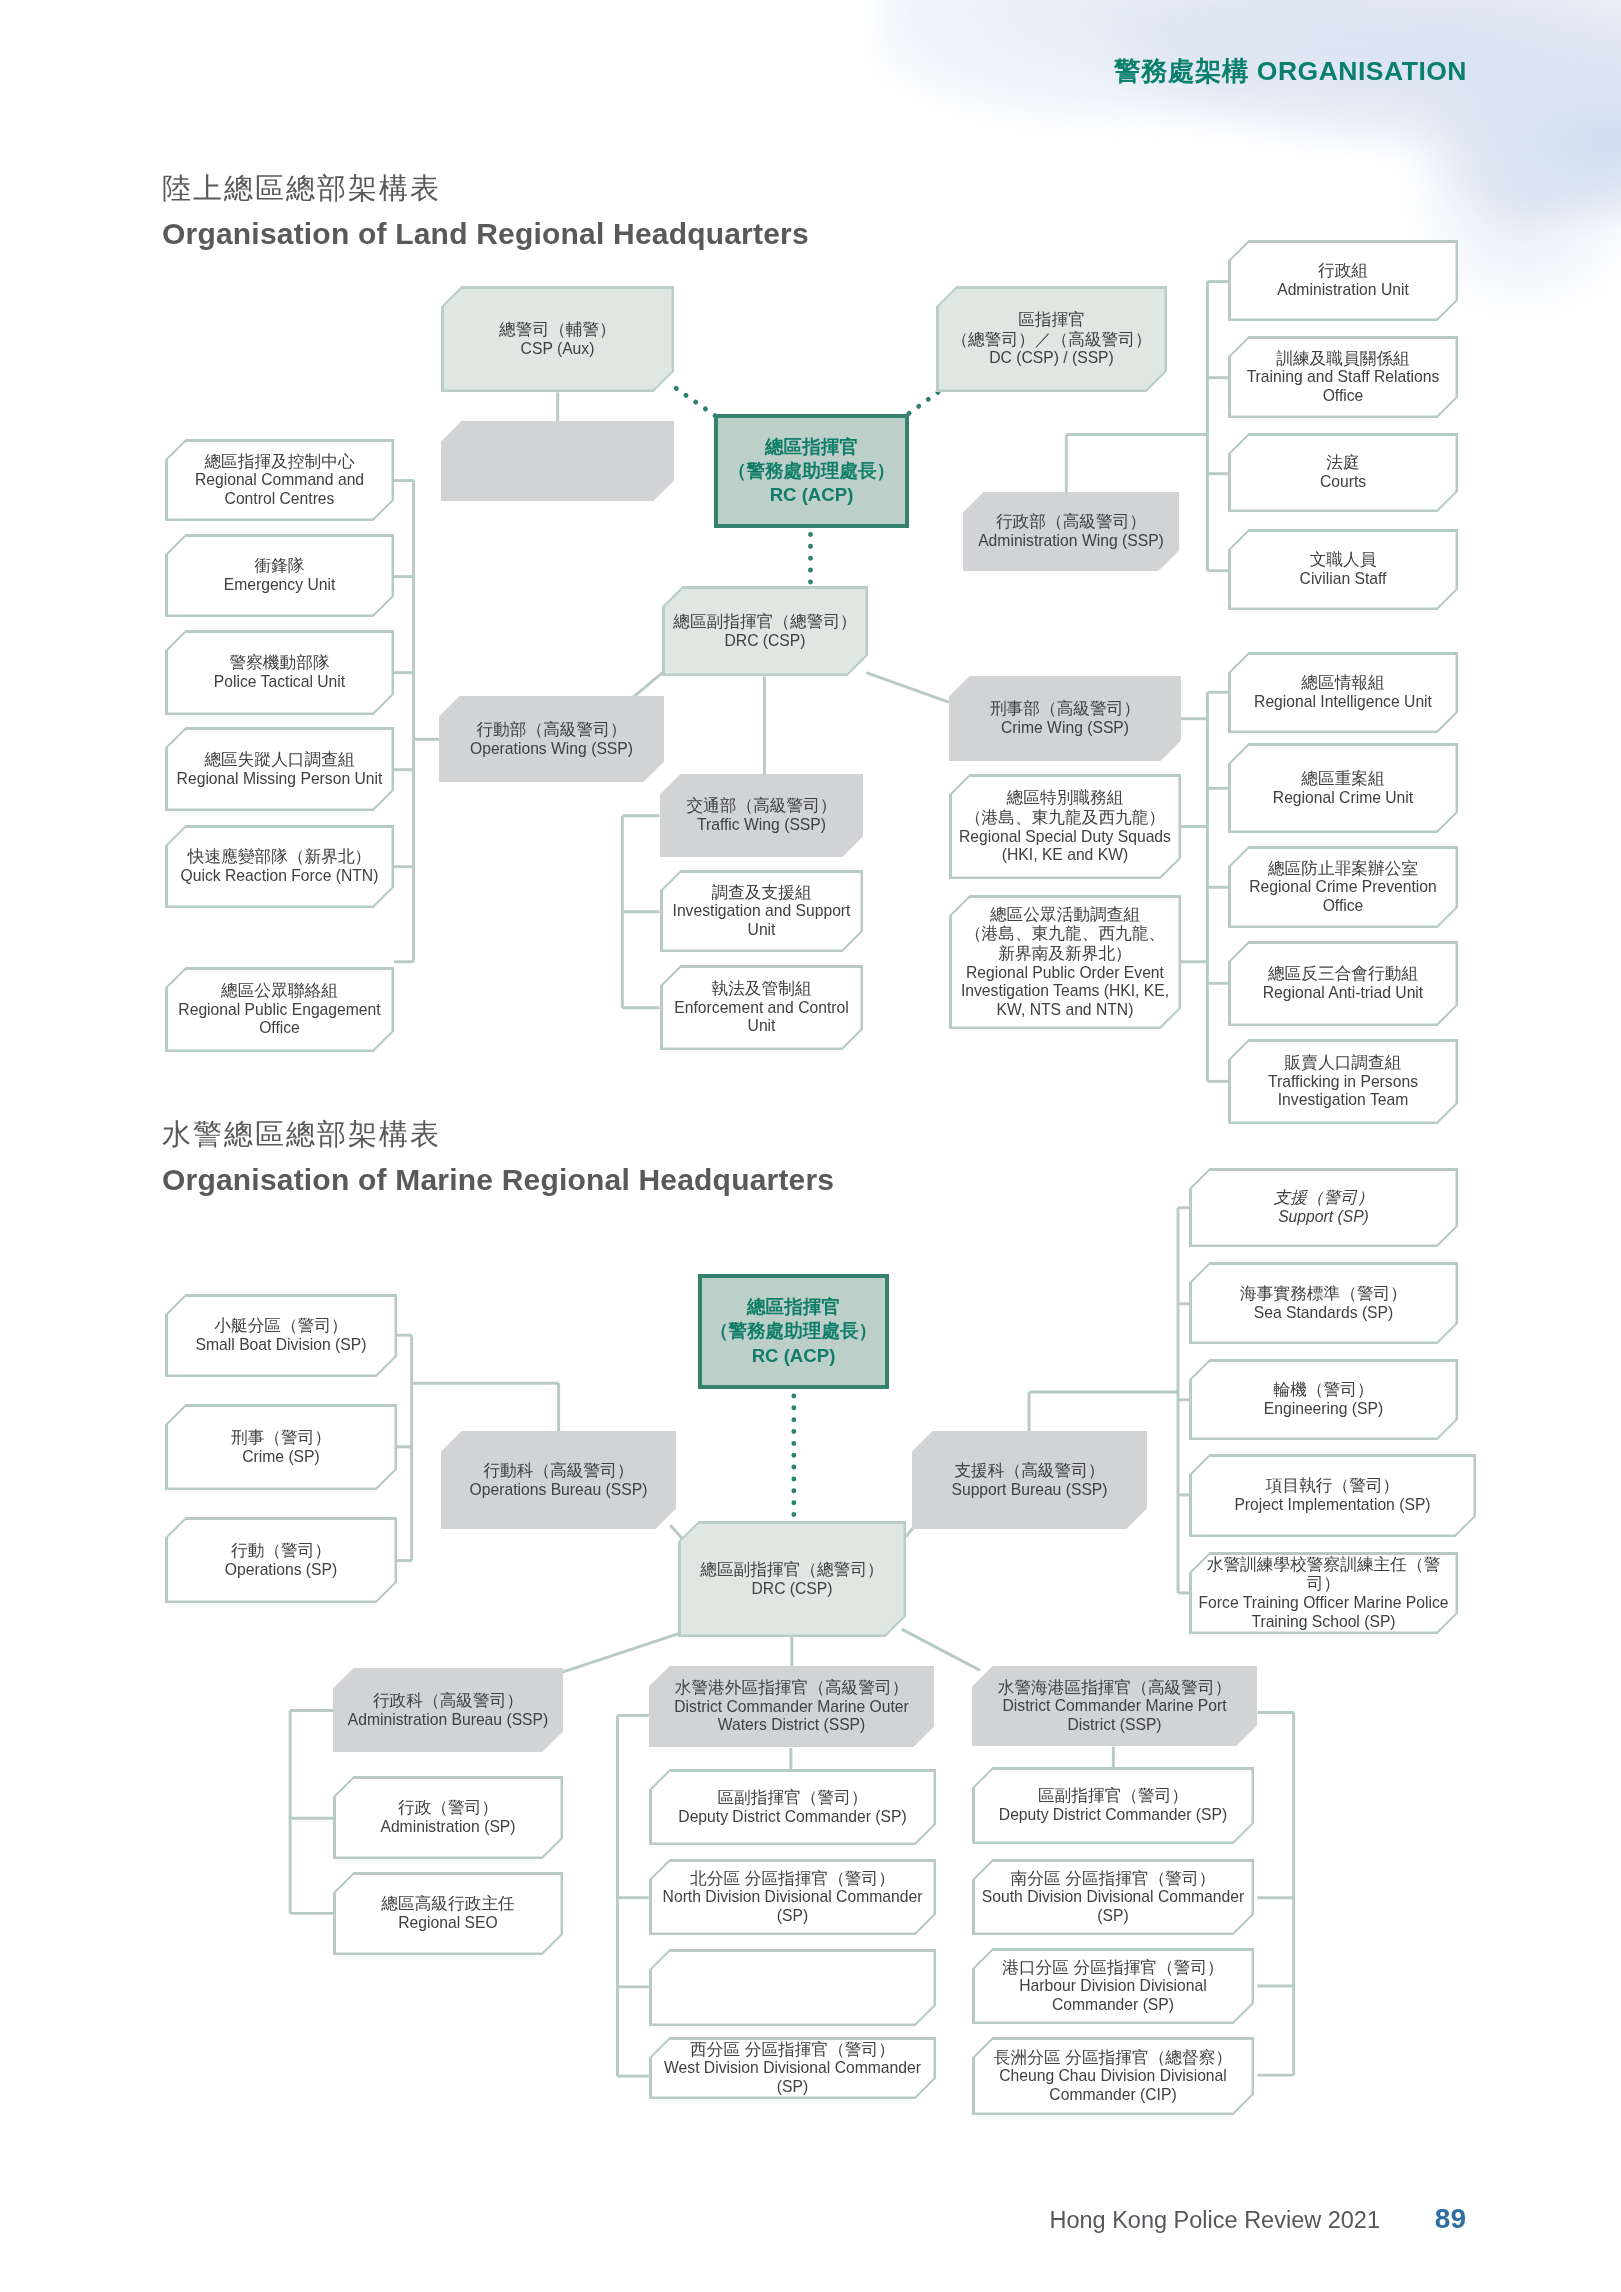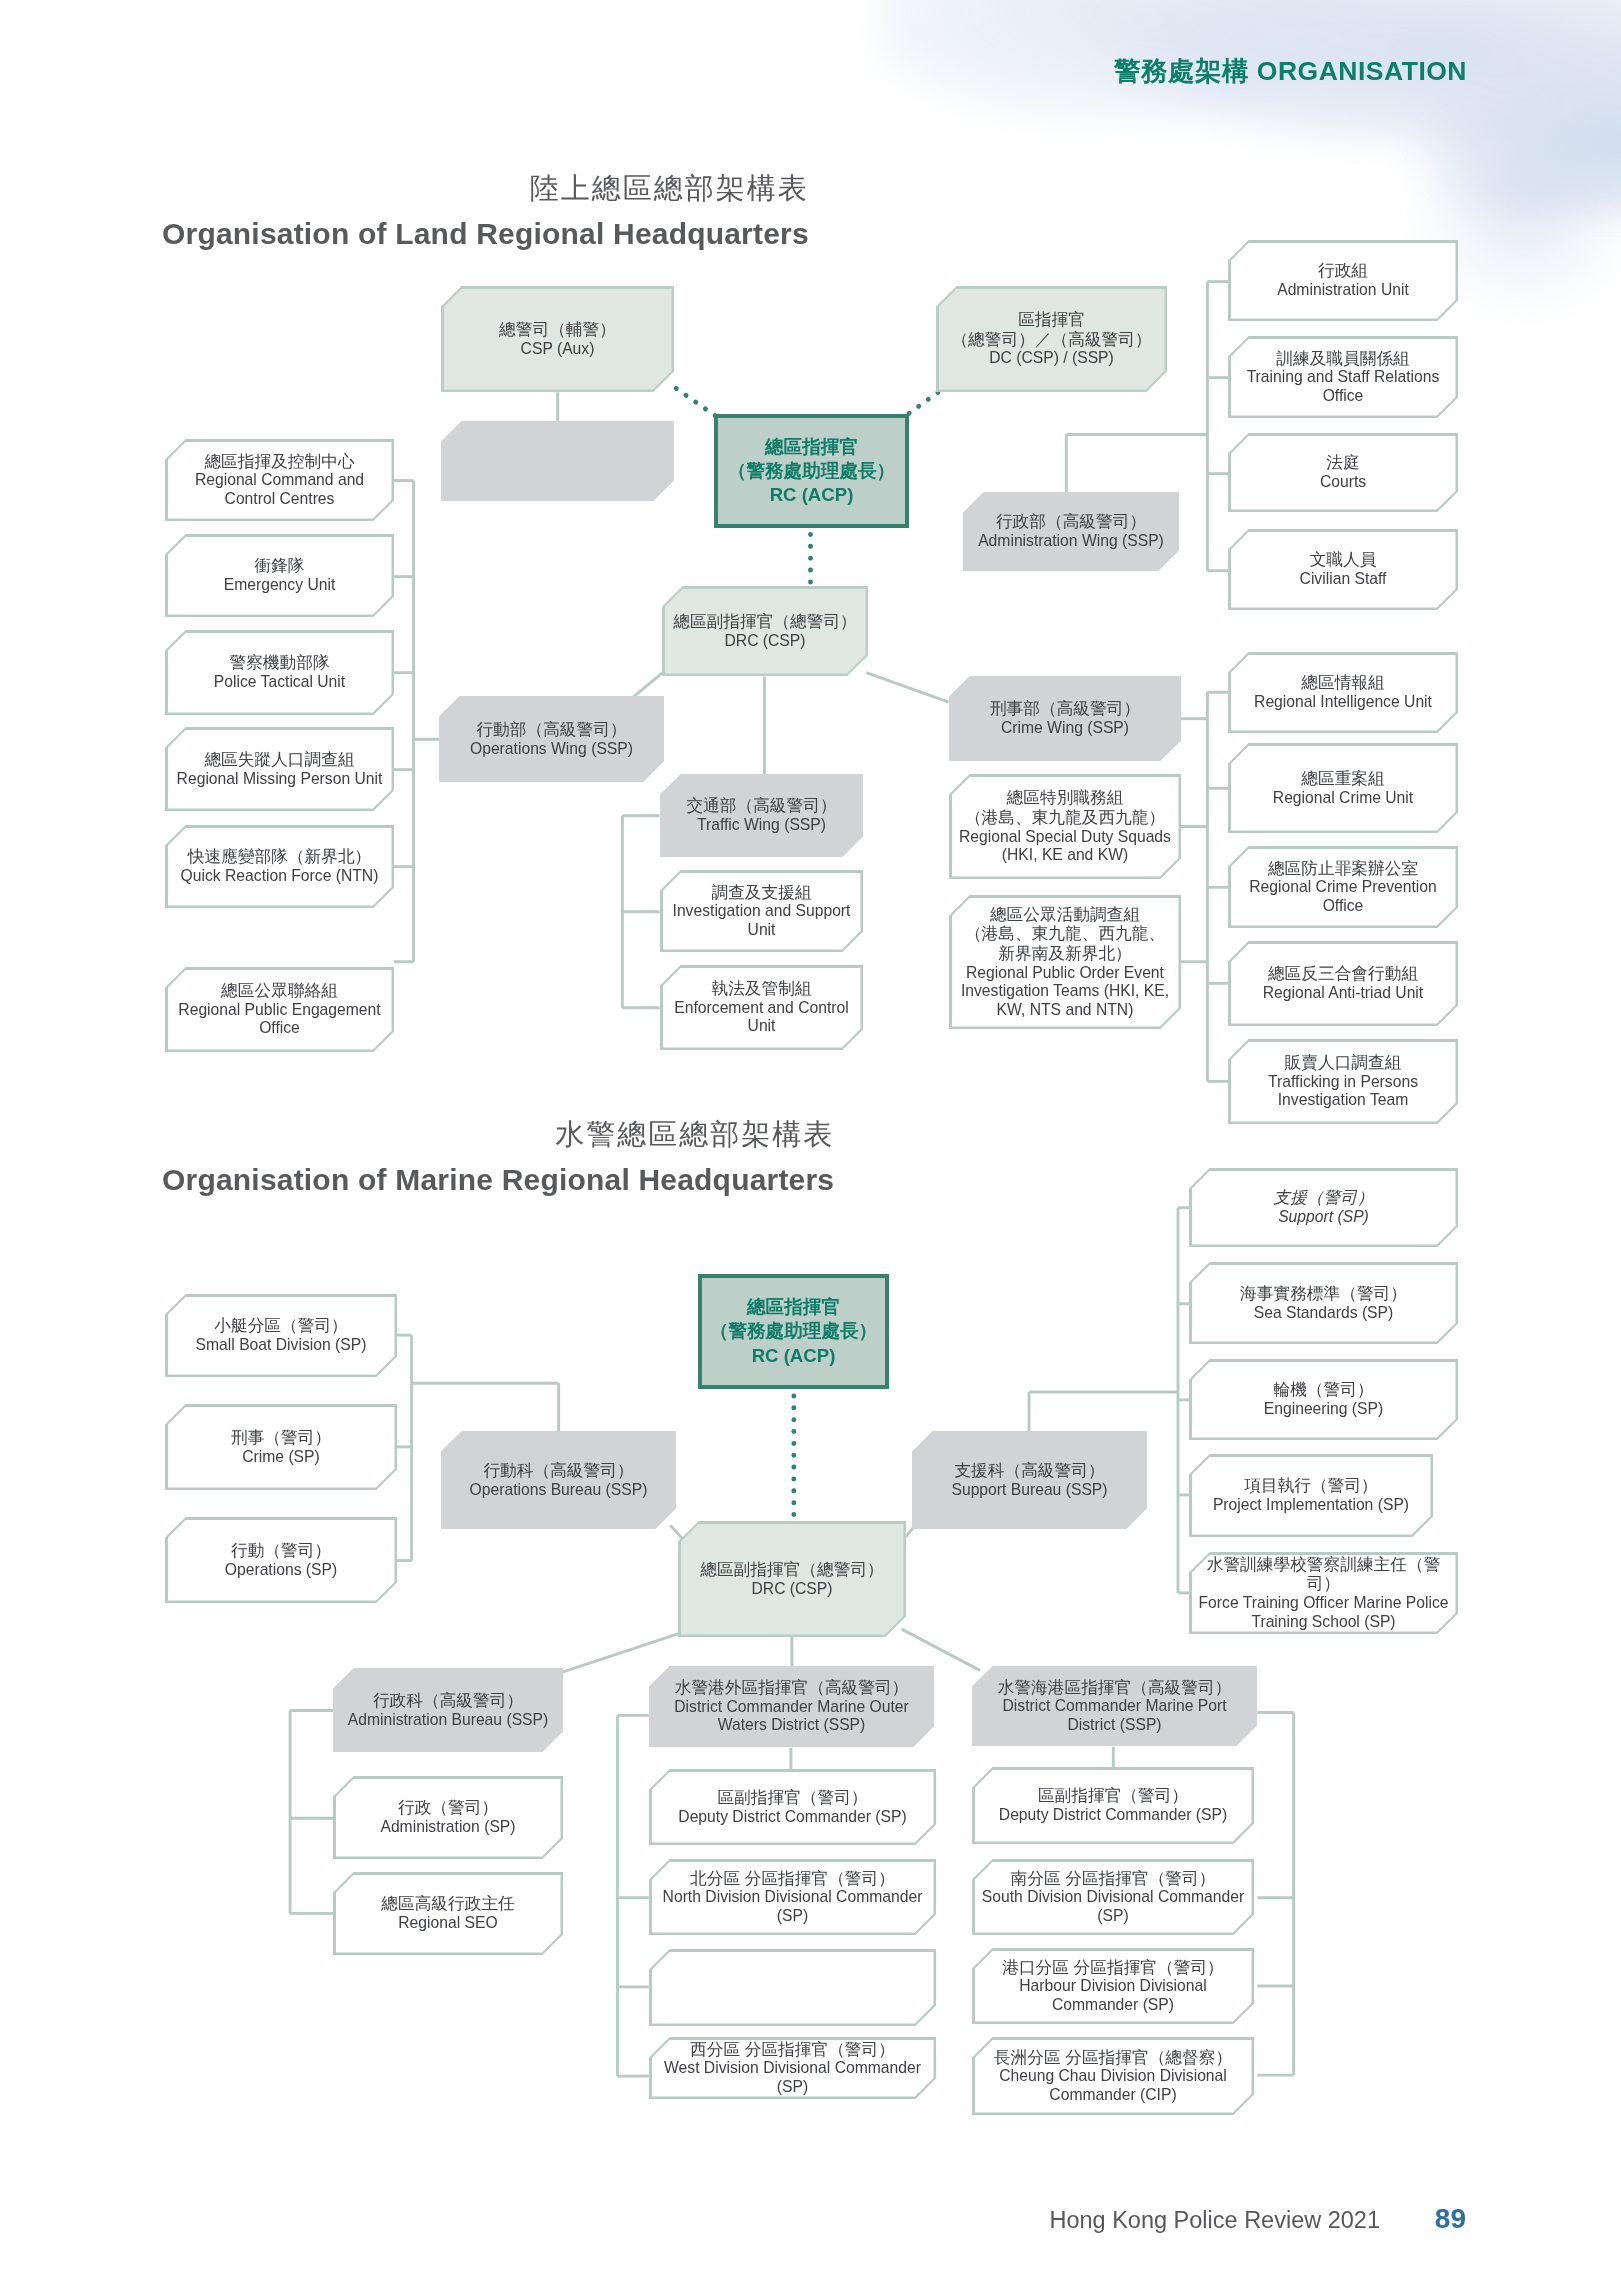--- a/index.html
+++ b/index.html
@@ -6,21 +6,21 @@
   body{width:1621px;height:2293px;position:relative;font-family:"Liberation Sans",sans-serif;overflow:hidden;}
   .watercolor{position:absolute;top:-39px;right:-59px;width:804px;height:255px;filter:blur(13.7px);opacity:.8;pointer-events:none;
     background:
       radial-gradient(60% 55% at 70% 35%, #cdd9ec 0%, rgba(205,217,236,.55) 55%, rgba(205,217,236,0) 75%),
       radial-gradient(45% 60% at 30% 20%, #dde6f3 0%, rgba(221,230,243,.5) 60%, rgba(221,230,243,0) 80%),
       radial-gradient(35% 55% at 92% 70%, #c2d2e8 0%, rgba(194,210,232,.45) 55%, rgba(194,210,232,0) 78%);}
   .watercolor2{position:absolute;top:118px;right:-29px;width:314px;height:294px;filter:blur(17.6px);opacity:.55;pointer-events:none;
     background:radial-gradient(55% 55% at 60% 30%, #ccd9ec 0%, rgba(204,217,236,0) 70%);}
   .header-tag{position:absolute;top:53px;right:154px;font-size:26.5px;font-weight:bold;color:#0a7f6a;letter-spacing:0.5px;}
   .sec-title{position:absolute;left:162px;color:#58595b;}
-  .sec-title .zh{font-size:29px;letter-spacing:2px;display:block;text-align:right;}
+  .sec-title .zh{font-size:29px;letter-spacing:2px;display:block;}
   .sec-title .en{font-size:30px;font-weight:bold;display:block;margin-top:7.8px;letter-spacing:0.2px;}
   #land-title{top:169px;}
   #marine-title{top:1115px;}
   svg.wires{position:absolute;left:0;top:0;pointer-events:none;}
   .node{position:absolute;box-sizing:border-box;}
   .node .shape{position:absolute;inset:0;}
   .node .fill{position:absolute;inset:2.5px;}
   .node.white .shape{background:#b7cbc4;clip-path:polygon(20.6px 0,100% 0,100% calc(100% - 20.6px),calc(100% - 20.6px) 100%,0 100%,0 20.6px);}
   .node.white .fill{background:#ffffff;clip-path:polygon(18.6px 0,100% 0,100% calc(100% - 18.6px),calc(100% - 18.6px) 100%,0 100%,0 18.6px);}
   .node.light .shape{background:#b9cec7;clip-path:polygon(20.6px 0,100% 0,100% calc(100% - 20.6px),calc(100% - 20.6px) 100%,0 100%,0 20.6px);}
@@ -427,21 +427,21 @@
       </div>
     </div>
     <div class="node white" style="left: 1189px; top: 1359px; width: 269px; height: 81px;">
       <div class="shape"></div>
       <div class="fill"></div>
       <div class="txt">
         <span class="zh">輪機（警司）</span>
         <span class="en">Engineering (SP)</span>
       </div>
     </div>
-    <div class="node white" style="left: 1189px; top: 1454px; width: 244px; height: 83px;">
+    <div class="node white" style="left: 1189px; top: 1454px; width: 287px; height: 83px;">
       <div class="shape"></div>
       <div class="fill"></div>
       <div class="txt">
         <span class="zh">項目執行（警司）</span>
         <span class="en">Project Implementation (SP)</span>
       </div>
     </div>
     <div class="node white" style="left: 1189px; top: 1552px; width: 269px; height: 82px;">
       <div class="shape"></div>
       <div class="fill"></div>

